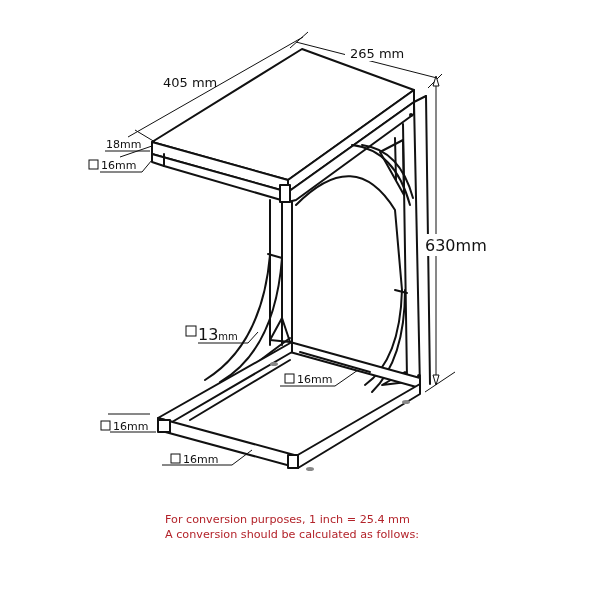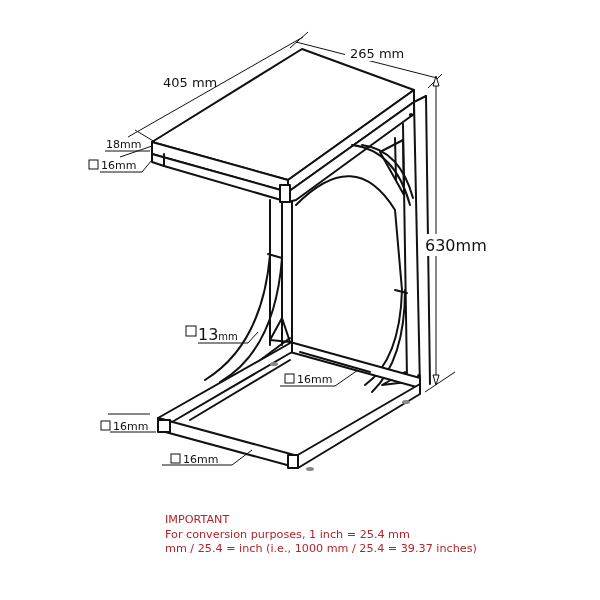--- a/index.html
+++ b/index.html
@@ -145,16 +145,15 @@
   </g>
   <g>
     <line class="thin" x1="162" y1="465" x2="232" y2="465"></line>
     <line class="thin" x1="232" y1="465" x2="252" y2="450"></line>
     <rect x="171" y="454" width="9" height="9" fill="none" stroke="#111" stroke-width="1"></rect>
     <text class="dimtxt" x="183" y="463" font-size="11">16mm</text>
   </g>
 </svg>
 
 <div class="note">
-  <div>IMPORTANT</div>
   <div>For conversion purposes, 1 inch = 25.4 mm</div>
-  <div>mm / 25.4 = inch (i.e., 1000 mm / 25.4 = 39.37 inches)</div>
+  <div>A conversion should be calculated as follows:</div>
 </div>
 
 </body></html>

